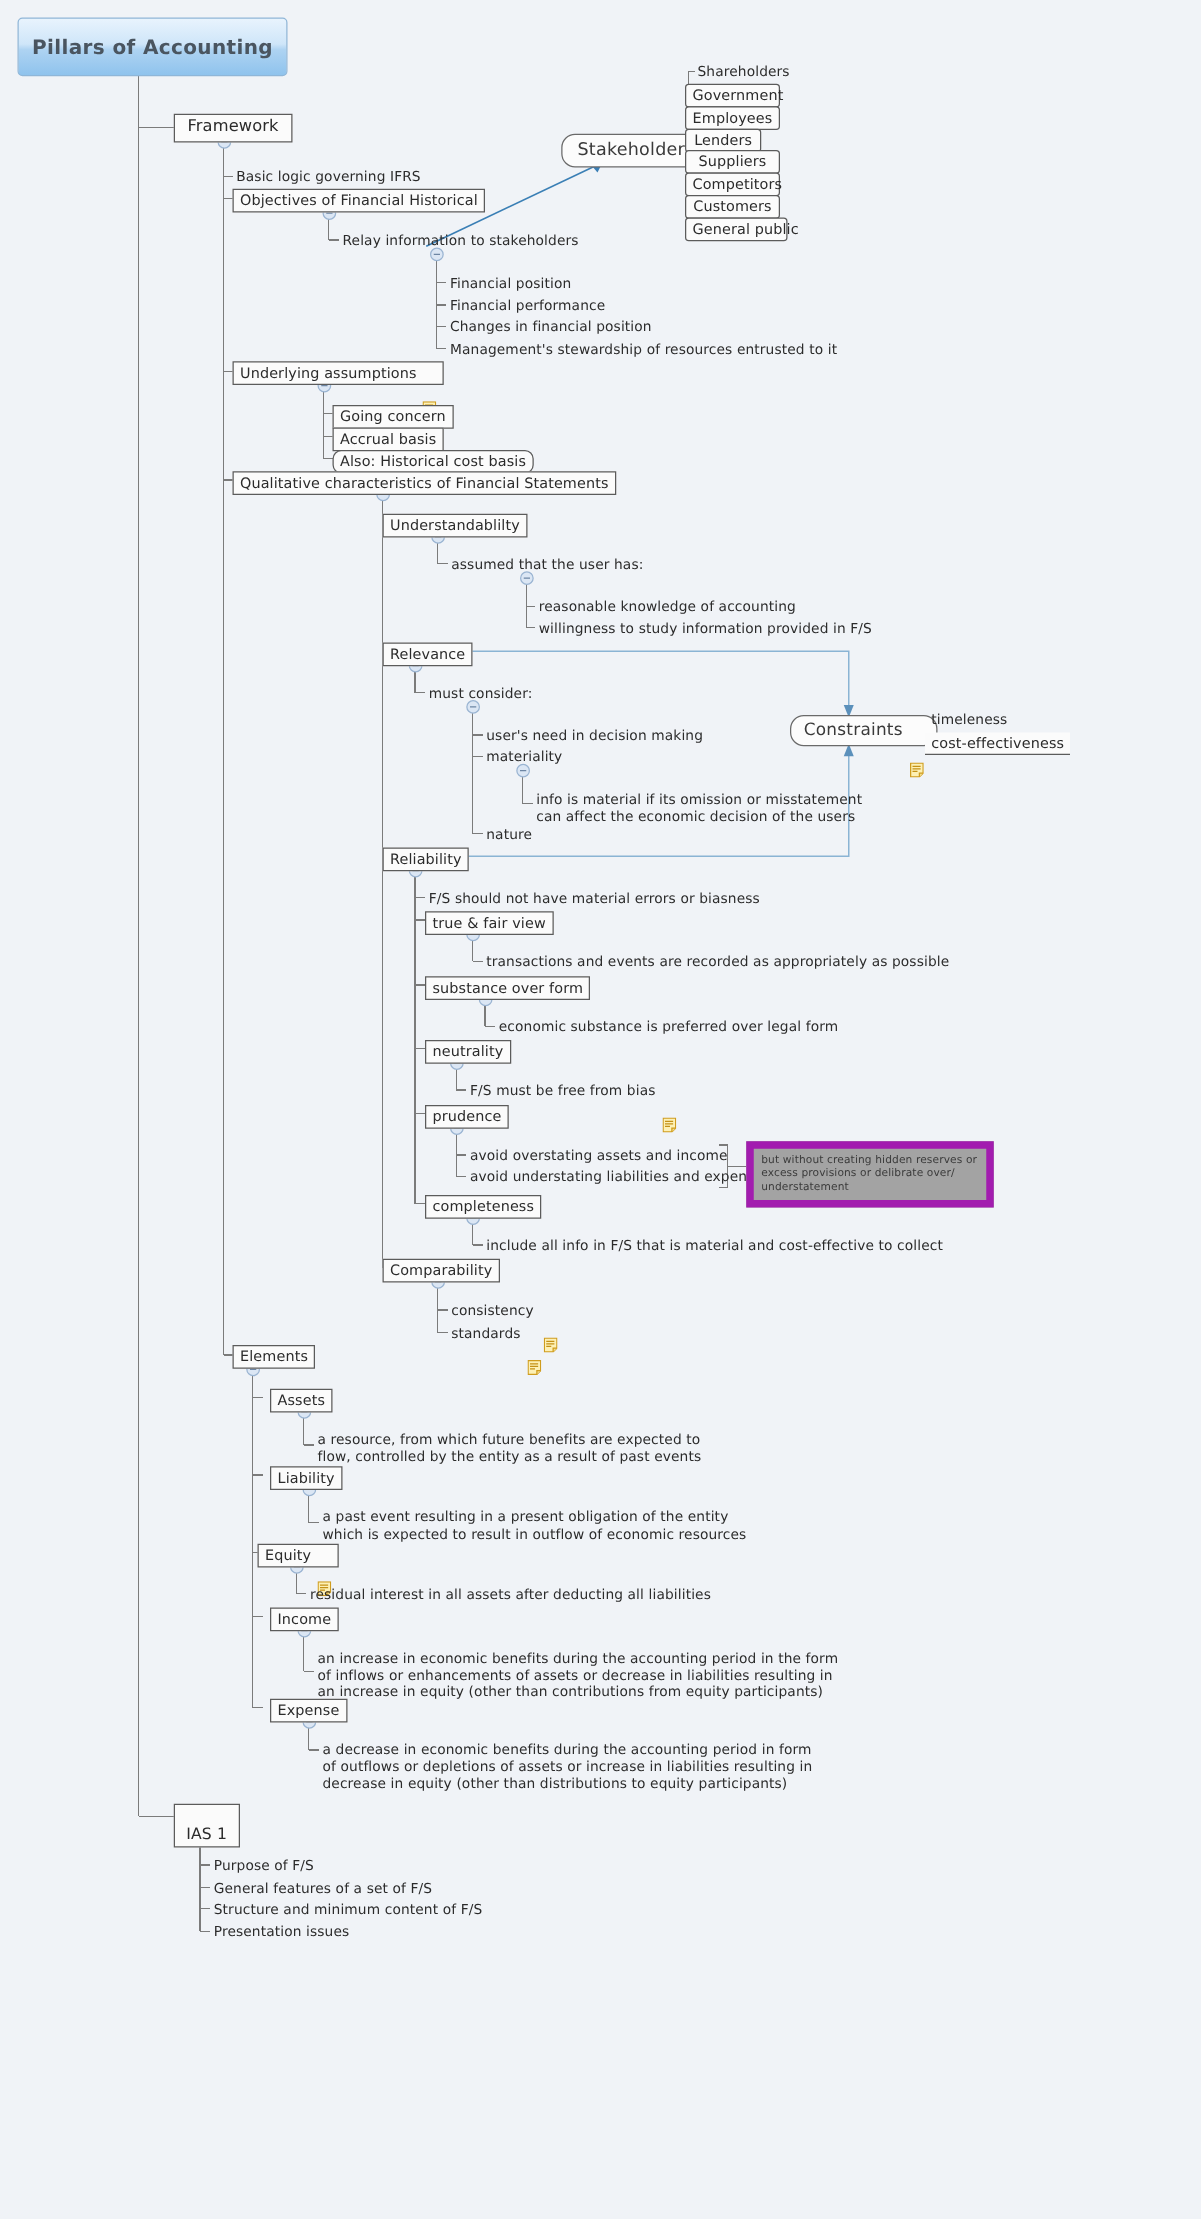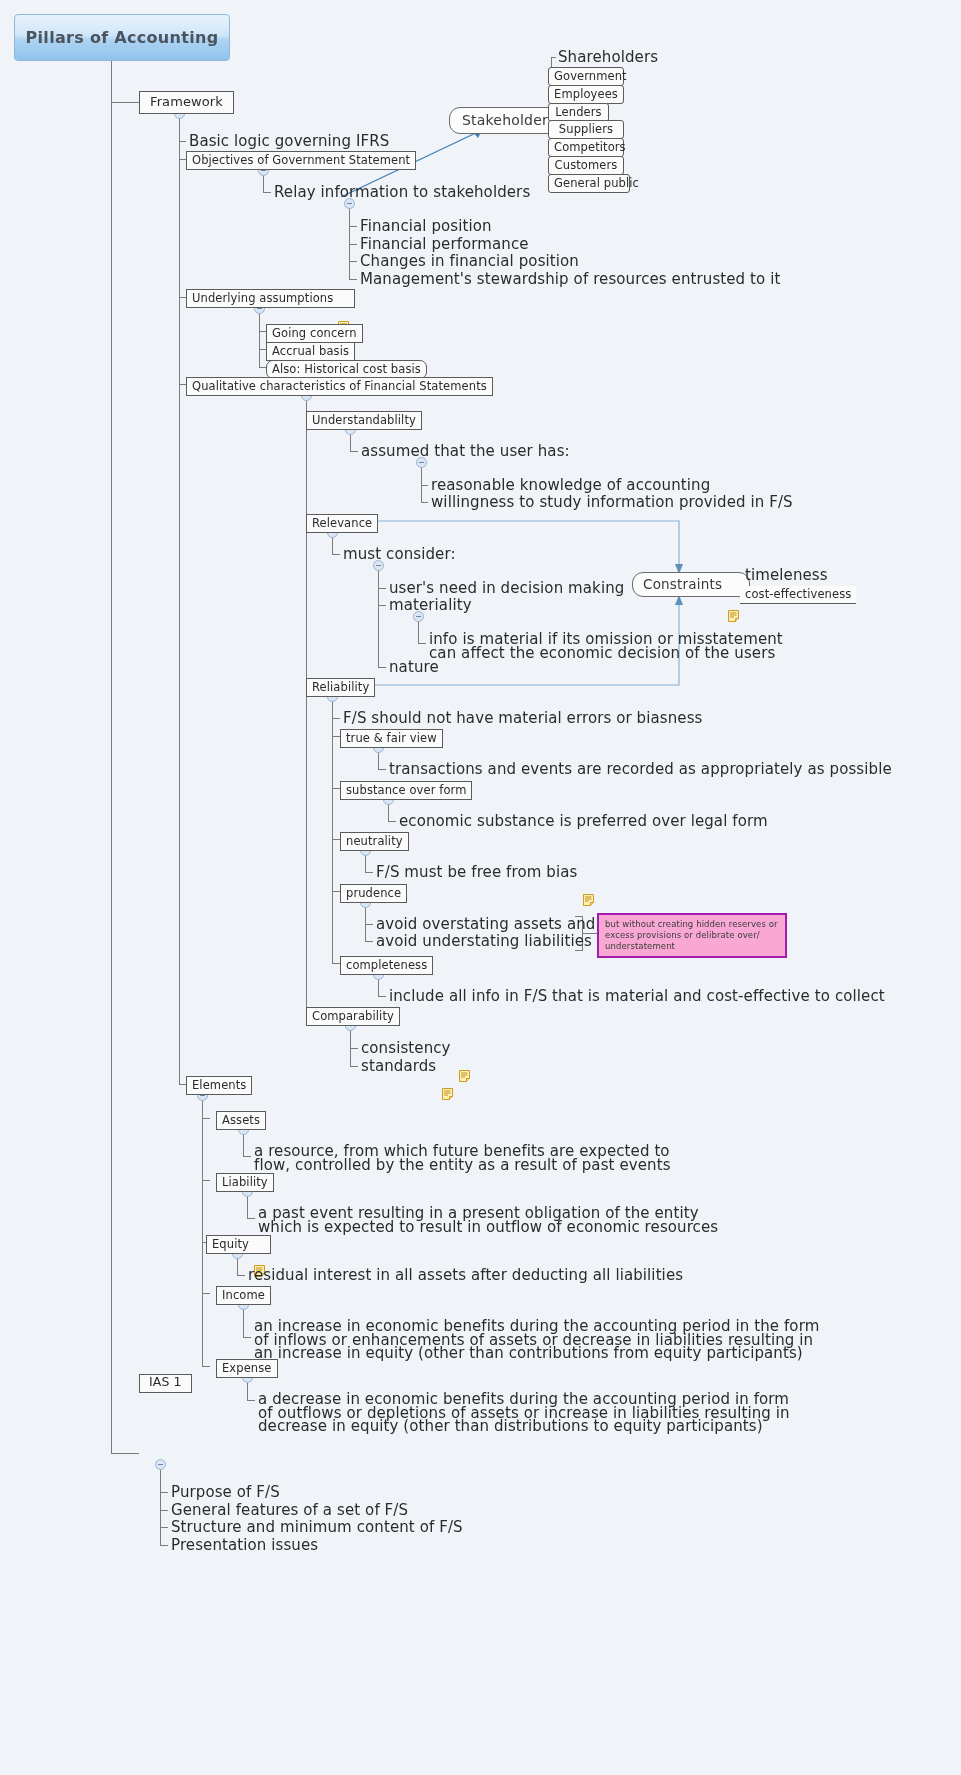--- a/index.html
+++ b/index.html
@@ -12,21 +12,21 @@
     overflow:hidden;
   }
   #canvas{position:absolute;left:0;top:0;width:961px;height:1775px;}
   svg#wires{position:absolute;left:0;top:0;width:961px;height:1775px;pointer-events:none;}
 
   
   .node{position:absolute;white-space:pre;box-sizing:border-box;}
 
   
   .plain{
-    font-size:15px;color:#2b2b2b;line-height:13.5px;
+    font-size:11px;color:#2b2b2b;line-height:13.5px;
     letter-spacing:.1px;
   }
 
   
   .boxed{
     border:1px solid #5b5b5b;
     background:#fbfbfb;
     font-size:11.5px;color:#2b2b2b;
     padding:1px 5px 2px 5px;
     line-height:14px;
@@ -71,22 +71,22 @@
   
   .note-icon{
     display:inline-block;width:11px;height:12px;
     vertical-align:-2px;position:relative;
   }
   .note-icon svg{display:block;}
 
   
   .callout{
     position:absolute;
-    background:#f9a8d4;
-    border:2px solid #a21caf;
+    background:#a3a3a3;
+    border:6px solid #a21caf;
     font-size:8.5px;
     color:#3b3b3b;
     line-height:11px;
     padding:4px 6px;
     white-space:pre-line;
     letter-spacing:.1px;
   }
 </style>
 </head>
 <body>
@@ -261,21 +261,21 @@
   <div class="toggle" style="left:238px;top:1299px"></div>
   <div class="toggle" style="left:242px;top:1372px"></div>
   <div class="toggle" style="left:155px;top:1459px"></div>
   <div class="toggle" style="left:540px;top:115px"></div>
   <div class="toggle" style="left:718px;top:579px"></div>
 
   <div class="node boxed" style="left:139px;top:91px;padding:3px 10px 4px 10px;font-size:13px">Framework</div>
 
   <div class="node plain" style="left:189px;top:135px">Basic logic governing IFRS</div>
 
-  <div class="node boxed" style="left:186px;top:151px">Objectives of Government Statement</div>
+  <div class="node boxed" style="left:186px;top:151px">Objectives of Financial Historical</div>
 
   <div class="node plain" style="left:274px;top:186px">Relay information to stakeholders</div>
 
   <div class="node plain" style="left:360px;top:220px">Financial position</div>
   <div class="node plain" style="left:360px;top:238px">Financial performance</div>
   <div class="node plain" style="left:360px;top:255px">Changes in financial position</div>
   <div class="node plain" style="left:360px;top:273px">Management's stewardship of resources entrusted to it</div>
 
   <div class="node bubble" style="left:449px;top:107px">
     <span>Stakeholders</span>
@@ -435,20 +435,20 @@
   <div class="node boxed" style="left:216px;top:1286px">Income</div>
   <div class="node plain" style="left:254px;top:1320px;white-space:pre-line">an increase in economic benefits during the accounting period in the form
 of inflows or enhancements of assets or decrease in liabilities resulting in
 an increase in equity (other than contributions from equity participants)</div>
 
   <div class="node boxed" style="left:216px;top:1359px">Expense</div>
   <div class="node plain" style="left:258px;top:1393px;white-space:pre-line">a decrease in economic benefits during the accounting period in form
 of outflows or depletions of assets or increase in liabilities resulting in
 decrease in equity (other than distributions to equity participants)</div>
 
-  <div class="node boxed" style="left:139px;top:1374px;padding:0 9px 3px 9px;font-size:12.5px">IAS 1</div>
+  <div class="node boxed" style="left:139px;top:1443px;padding:16px 9px 3px 9px;font-size:12.5px">IAS 1</div>
 
   <div class="node plain" style="left:171px;top:1486px">Purpose of F/S</div>
   <div class="node plain" style="left:171px;top:1504px">General features of a set of F/S</div>
   <div class="node plain" style="left:171px;top:1521px">Structure and minimum content of F/S</div>
   <div class="node plain" style="left:171px;top:1539px">Presentation issues</div>
 
 </div>
 
 </body></html>

